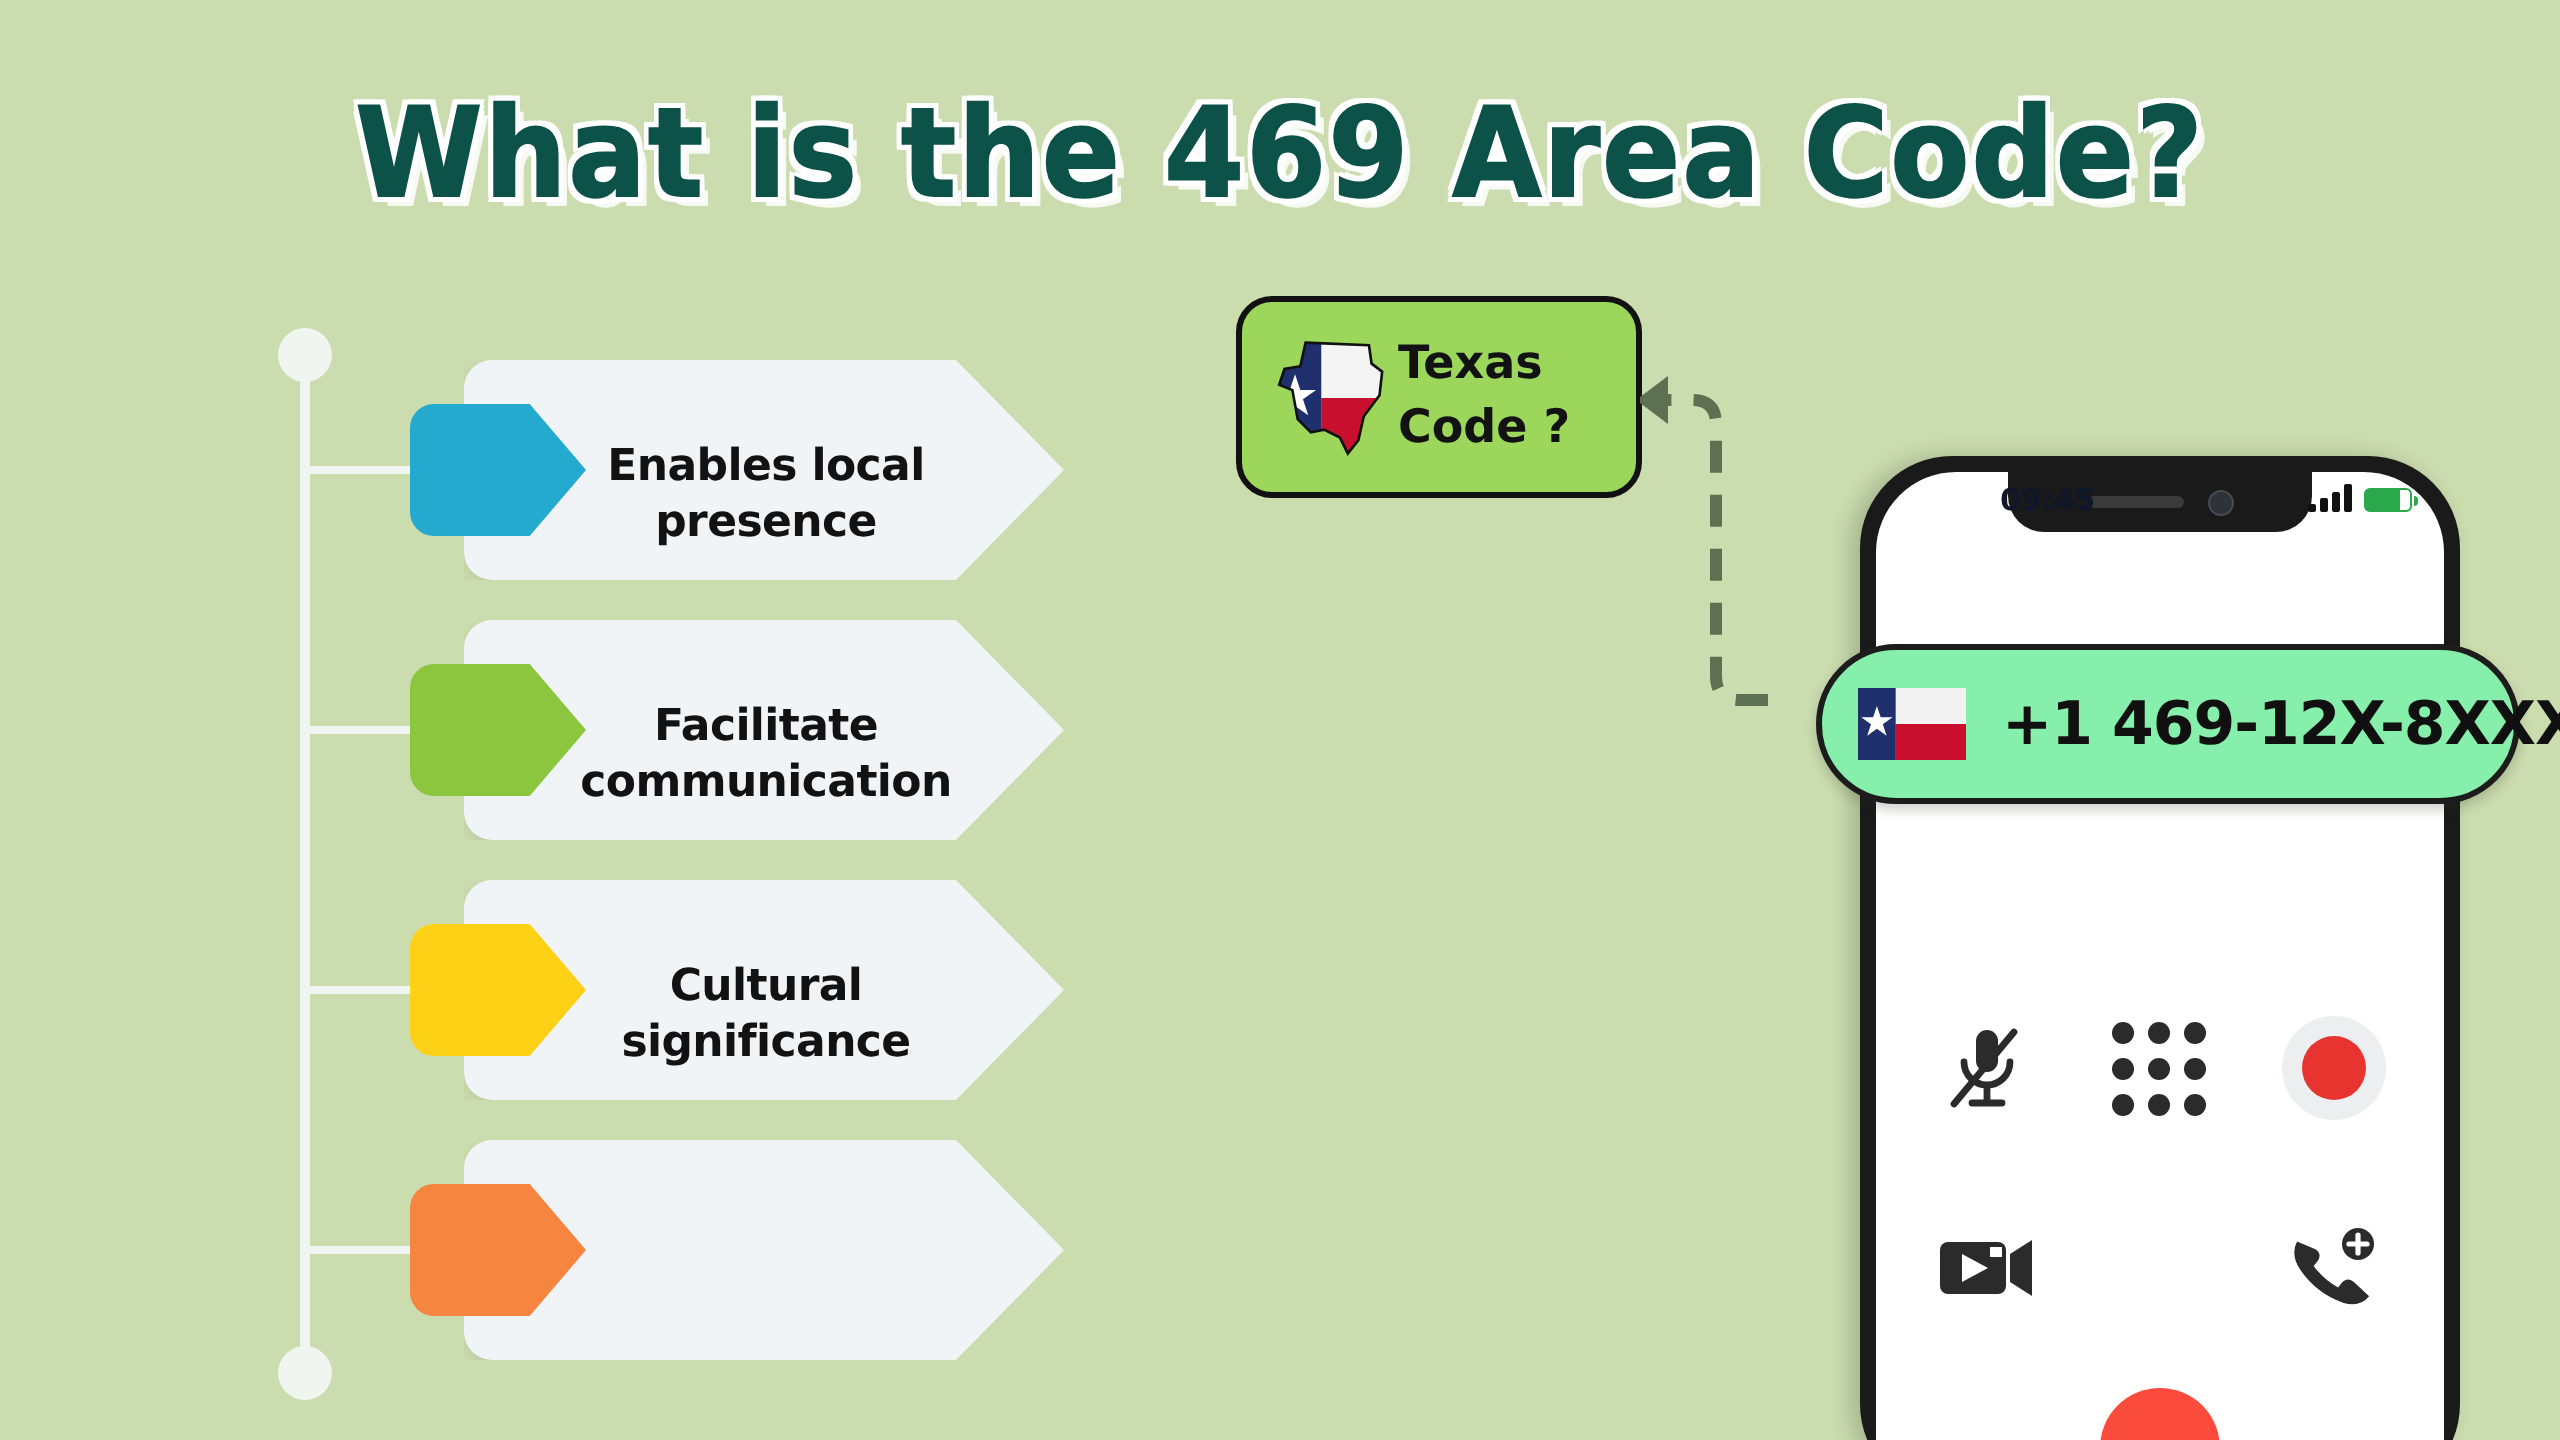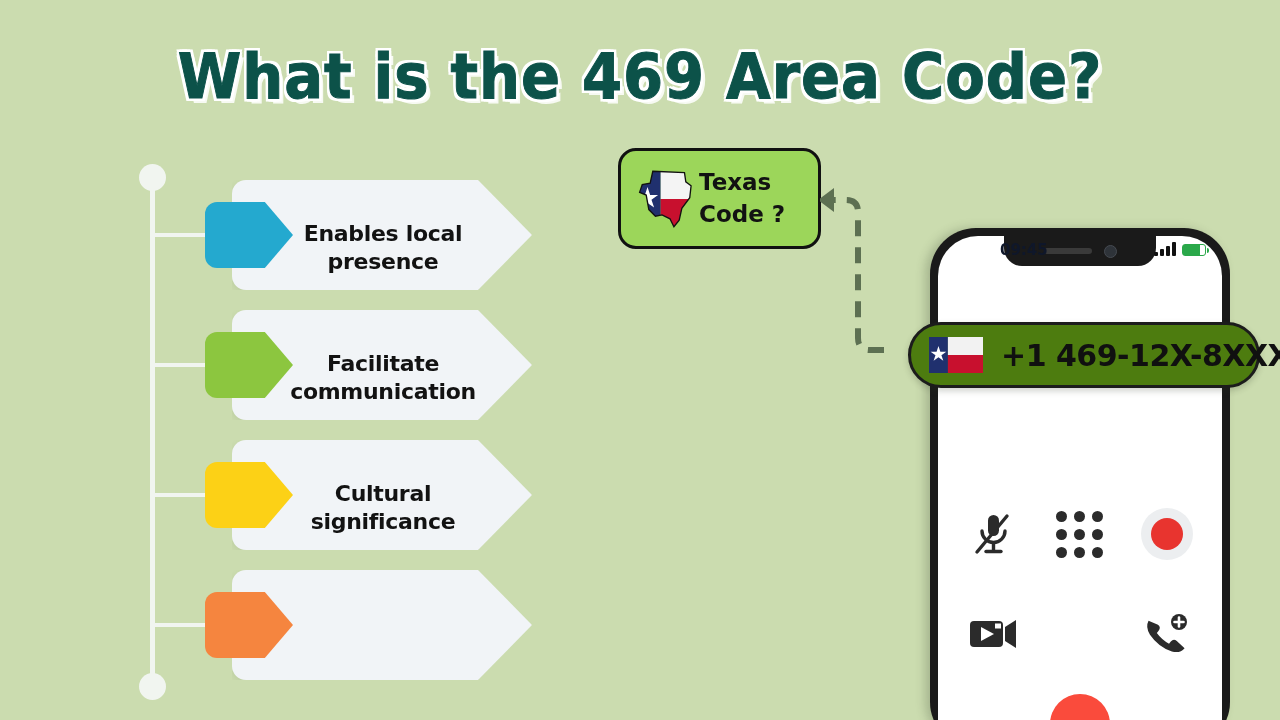--- a/index.html
+++ b/index.html
@@ -180,22 +180,22 @@
   #battery::after {
     content: ""; position: absolute;
     right: -4px; top: 3px; width: 2px; height: 5px;
     background: #2aa84a; border-radius: 0 2px 2px 0;
   }
 
   
   #number-pill {
     position: absolute;
     left: 908px; top: 322px;
-    width: 352px; height: 66px;
-    background: #4d7c0f;
+    width: 352px; height: 80px;
+    background: #86efac;
     border: 3px solid #1c1c1c;
     border-radius: 40px;
     box-sizing: border-box;
     display: flex; align-items: center;
     padding-left: 18px;
     box-shadow: 0 3px 6px rgba(40,50,30,0.22);
   }
   #pill-flag { width: 54px; height: 36px; flex: 0 0 54px; }
   #pill-number {
     margin-left: 18px;

